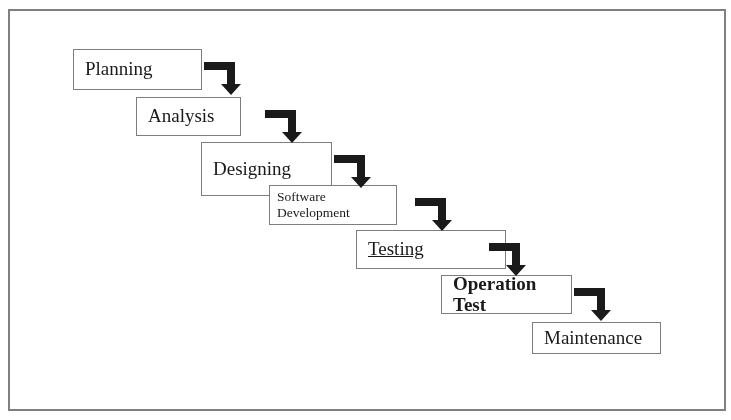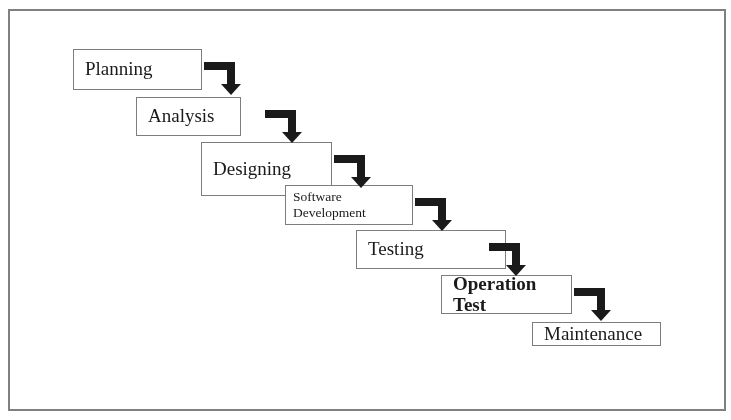--- a/index.html
+++ b/index.html
@@ -61,33 +61,33 @@
   </div>
 
   <div class="step-box" style="left:136px; top:97px; width:105px; height:39px;">
     <span>Analysis</span>
   </div>
 
   <div class="step-box" style="left:201px; top:142px; width:131px; height:54px;">
     <span>Designing</span>
   </div>
 
-  <div class="step-box small-text" style="left:285px; top:185px; width:128px; height:40px;">
+  <div class="step-box small-text" style="left:269px; top:185px; width:128px; height:40px;">
     <span>Software Development</span>
   </div>
 
-  <div class="step-box" style="left:356px; top:230px; width:150px; height:39px;">
+  <div class="step-box" style="left:356px; top:230px; width:150px; height:39px;text-decoration:underline;">
     <span>Testing</span>
   </div>
 
   <div class="step-box" style="left:441px; top:275px; width:131px; height:39px;font-weight:bold;">
     <span>Operation Test</span>
   </div>
 
-  <div class="step-box" style="left:532px; top:322px; width:129px; height:24px;">
+  <div class="step-box" style="left:532px; top:322px; width:129px; height:32px;">
     <span>Maintenance</span>
   </div>
 
   <div class="elbow-arrow" style="left:204px; top:62px;">
     <svg width="38" height="34" viewBox="0 0 38 34" fill="currentColor">
       <rect x="0" y="0" width="31" height="8"></rect>
         <rect x="23" y="0" width="8" height="23"></rect>
         <polygon points="17,22 37,22 27,33"></polygon>
     </svg>
   </div>

